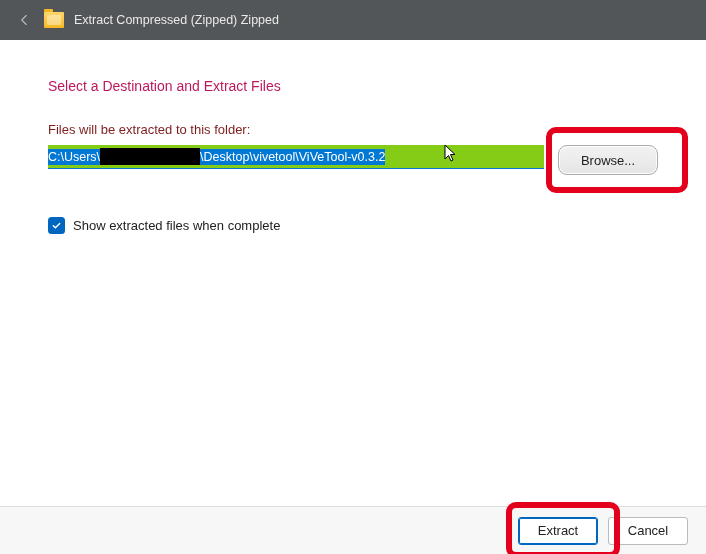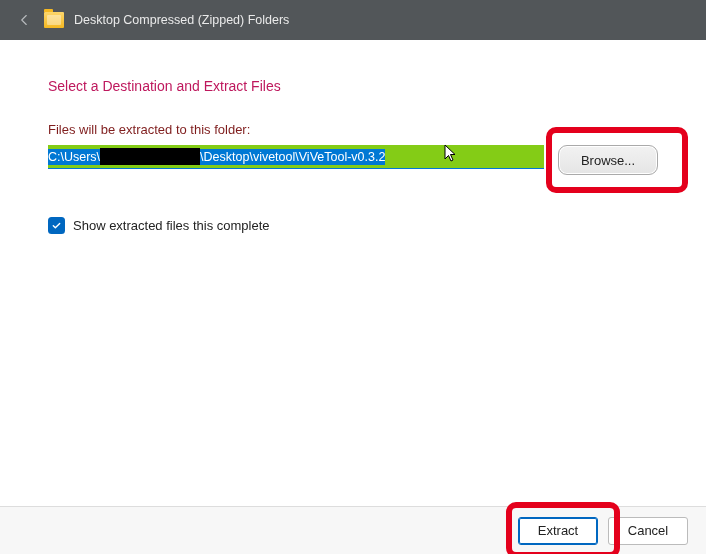--- a/index.html
+++ b/index.html
@@ -185,21 +185,21 @@
 <div class="titlebar">
   <div class="back-arrow">
     <svg width="18" height="18" viewBox="0 0 24 24" fill="none">
         <path d="M15 6l-6 6 6 6" stroke="#b8bbbd" stroke-width="1.5" stroke-linecap="round" stroke-linejoin="round"></path>
         <path d="M9 12h0" stroke="#b8bbbd"></path>
       </svg>
   </div>
   <div class="folder-icon">
     <div class="folder-icon-inner"></div>
   </div>
-  <span class="titlebar-title">Desktop Compressed (Zipped) Folders</span>
+  <span class="titlebar-title">Extract Compressed (Zipped) Zipped</span>
 </div>
 
 <div class="content">
   <h1 class="heading">Select a Destination and Extract Files</h1>
 
   <div class="label">Files will be extracted to this folder:</div>
 
   <div class="path-row">
     <div class="path-input">
       <span class="sel">C:\Users\</span>
@@ -212,21 +212,21 @@
     </div>
   </div>
 
   <label class="checkbox-row">
 
     <span class="fake-chk">
       <svg viewBox="0 0 24 24">
           <path d="M5 12.5l4.5 4.5L19 7.5" stroke="#fff" stroke-width="3" fill="none" stroke-linecap="round" stroke-linejoin="round"></path>
         </svg>
     </span>
-    <span>Show extracted files this complete</span>
+    <span>Show extracted files when complete</span>
   </label>
 
   <div class="cursor">
     <svg width="16" height="20" viewBox="0 0 16 20">
         <path d="M1 1 L1 15 L4.5 11.5 L7 17 L9 16 L6.5 10.5 L11 10.5 Z" fill="#fff" stroke="#000" stroke-width="1"></path>
       </svg>
   </div>
 </div>
 
 <div class="footer">

